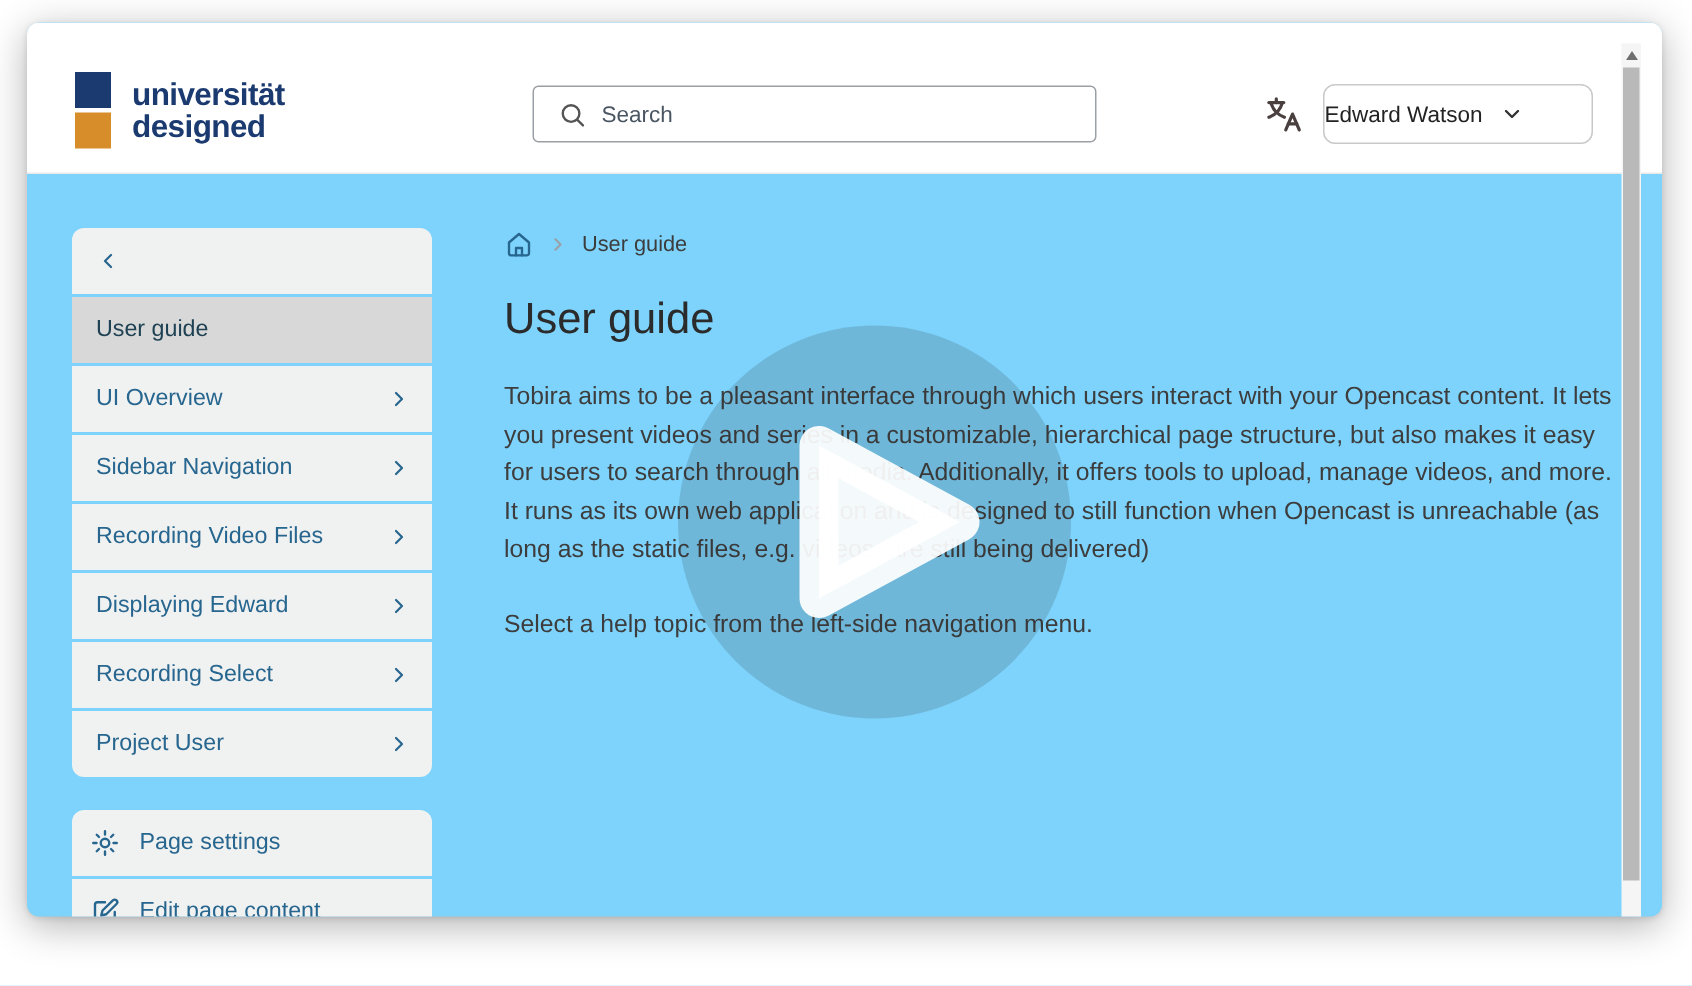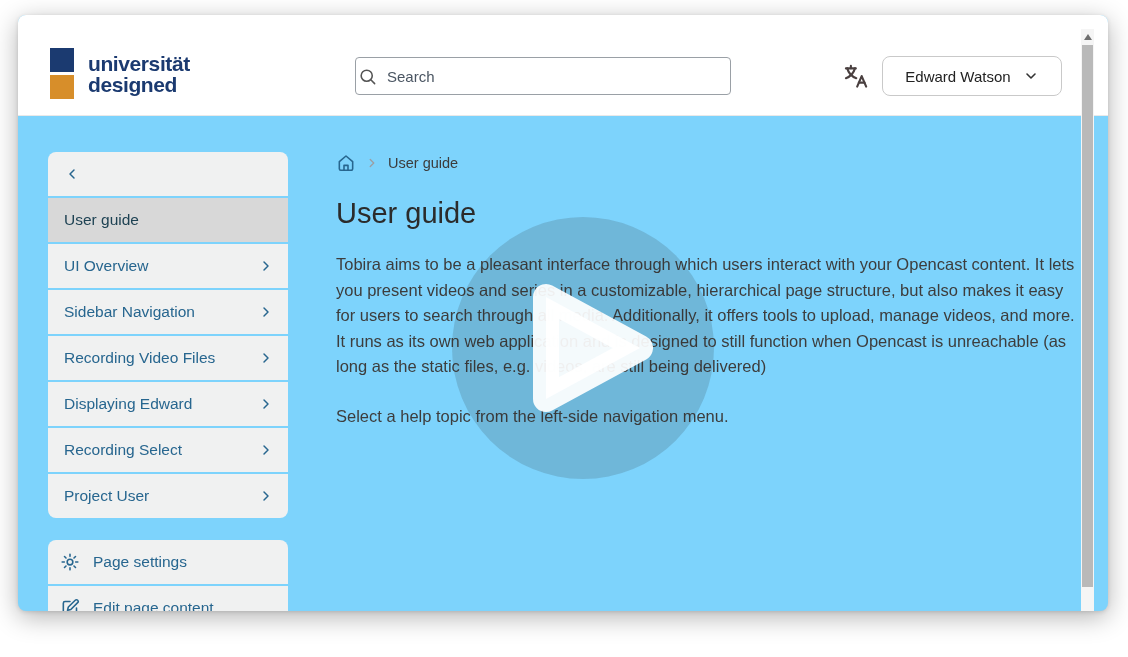--- a/index.html
+++ b/index.html
@@ -20,33 +20,33 @@
   .logo { position:absolute; left:32px; top:33px; display:flex; align-items:center; cursor:pointer; }
   .logo-squares { display:flex; flex-direction:column; gap:3px; }
   .sq { width:24px; height:24px; }
   .sq-navy { background:#1b3a70; }
   .sq-orange { background:#d78e2a; }
   .logo-text { margin-left:14px; color:#1b3a70; font-size:21px; font-weight:700;
                line-height:21px; letter-spacing:-0.4px; }
 
   .search-box { position:absolute; left:337px; top:42px; width:376px; height:38px;
                 border:1px solid #9aa0a6; border-radius:4px; background:#fff;
-                display:flex; align-items:center; padding:0 2px; }
+                display:flex; align-items:center; padding:0 16px; }
   .search-box svg { flex:0 0 auto; color:#555; }
   .search-box input { border:none; outline:none; margin-left:10px; flex:1;
                       font-size:15px; color:#333; background:transparent;
                       font-family:inherit; }
   .search-box input::placeholder { color:#4a5562; opacity:1; }
 
   .translate-btn { position:absolute; left:822px; top:45px; width:32px; height:32px;
                    color:#4a4040; cursor:pointer; display:flex; align-items:center; justify-content:center; }
 
   .user-btn { position:absolute; left:864px; top:41px; width:180px; height:40px;
               border:1px solid #c9c9c9; border-radius:8px; background:#fff;
-              display:flex; align-items:center; justify-content:center; gap:12px;
+              display:flex; align-items:center; gap:12px;
               font-size:15px; color:#222; cursor:pointer; }
   .user-btn svg { color:#333; }
 
   
   .sidebar { position:absolute; left:30px; top:137px; width:240px; }
   .side-item { display:flex; align-items:center; height:44px; margin-bottom:2px;
                background:#f0f1f1; color:#27668f; font-size:15.5px;
                padding:0 14px 0 16px; cursor:pointer; text-decoration:none; }
   .side-item .side-label { flex:1; }
   .side-item .chev { display:flex; color:#27668f; }

